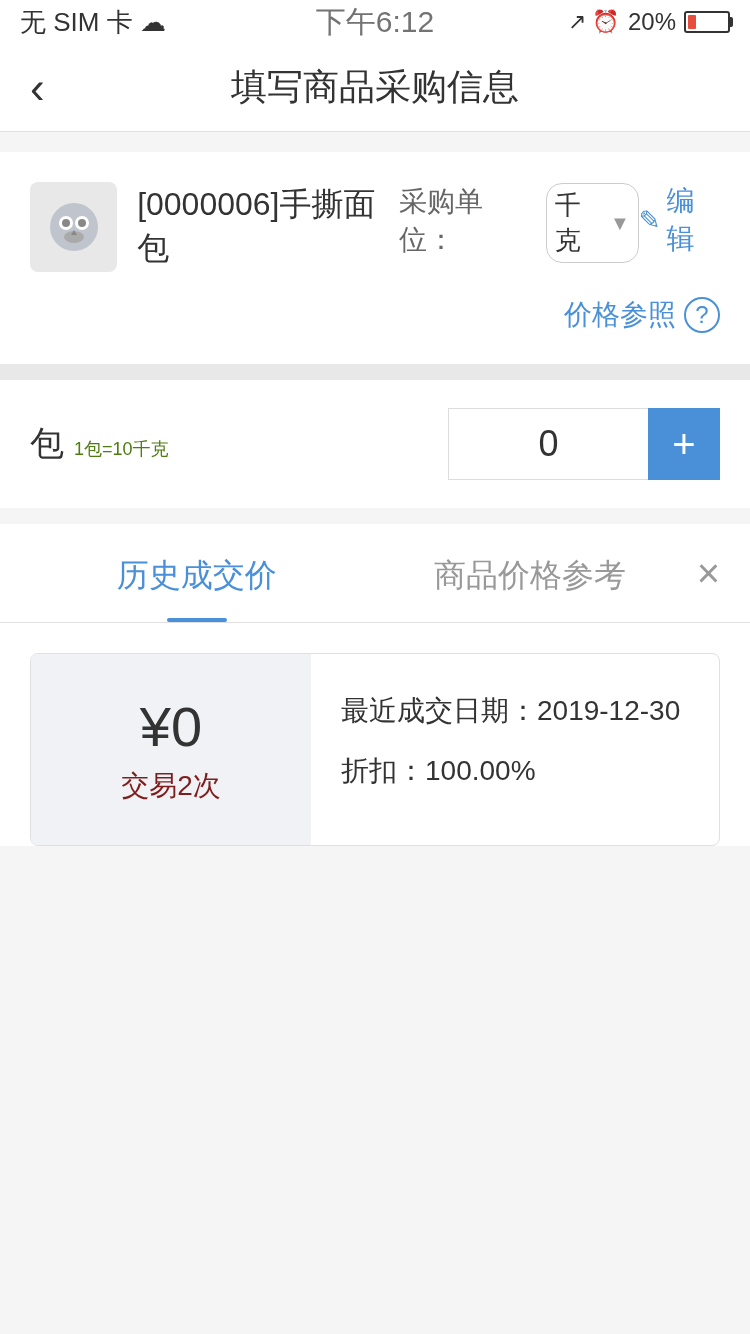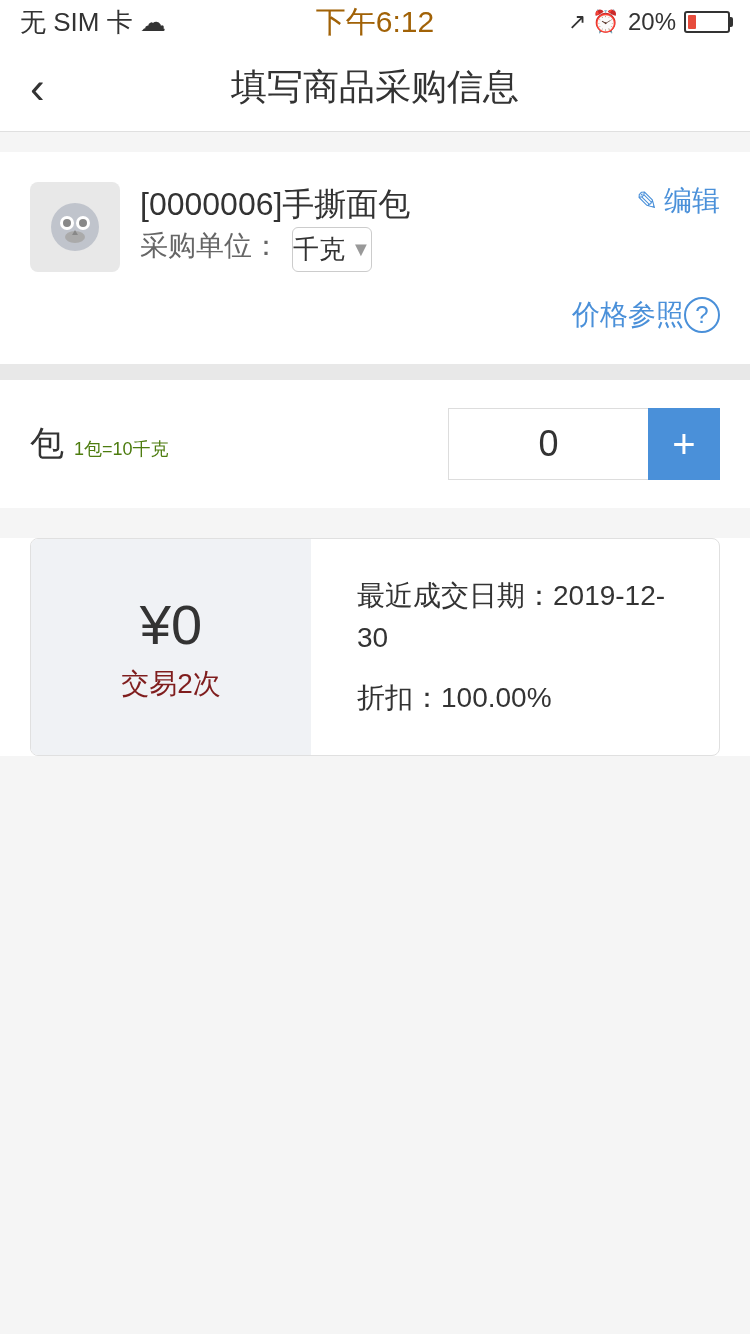--- a/index.html
+++ b/index.html
@@ -25,21 +25,21 @@
     .status-left {
       display: flex;
       align-items: center;
       gap: 8px;
       font-size: 26px;
       color: #333;
     }
     .status-center {
       font-size: 30px;
       font-weight: 500;
-      color: #a16207;
+      color: #737373;
       position: absolute;
       left: 50%;
       transform: translateX(-50%);
     }
     .status-right {
       display: flex;
       align-items: center;
       gap: 8px;
       font-size: 24px;
     }
@@ -117,39 +117,39 @@
       background: #e8e8e8;
       border-radius: 8px;
       display: flex;
       align-items: center;
       justify-content: center;
       color: #999;
       font-size: 28px;
     }
     .product-info {
       display: flex;
-      flex-direction: column;
+      flex-direction: row;
       gap: 0;
     }
     .product-name {
       font-size: 32px;
       color: #333;
       font-weight: 500;
     }
     .product-unit-row {
       display: flex;
       align-items: flex-start;
       gap: 12px;
       font-size: 28px;
       color: #666;
     }
     .unit-select {
       border: 1px solid #ccc;
-      border-radius: 6px;
-      padding: 4px 0;
+      border-radius: 16px;
+      padding: 4px 8px;
       font-size: 26px;
       color: #333;
       display: flex;
       align-items: center;
       gap: 6px;
       background: #fff;
     }
     .unit-arrow {
       font-size: 20px;
       color: #999;
@@ -159,21 +159,21 @@
       color: #4a90d9;
       display: flex;
       align-items: center;
       gap: 6px;
     }
     .price-ref-link {
       font-size: 28px;
       color: #4a90d9;
       display: flex;
       align-items: center;
-      gap: 0;
+      gap: 8px;
     }
     .product-bottom-row {
       display: flex;
       align-items: center;
       justify-content: flex-end;
     }
 
     
     .section-divider {
       height: 16px;
@@ -295,21 +295,21 @@
       color: #333;
       font-weight: 400;
     }
     .history-trade-count {
       font-size: 28px;
       color: #7f1d1d;
       margin-top: 8px;
     }
     .history-detail-side {
       flex: 1;
-      padding: 36px 46px;
+      padding: 36px 30px;
       display: flex;
       flex-direction: column;
       gap: 18px;
     }
     .history-detail-row {
       font-size: 28px;
       color: #333;
       line-height: 1.5;
     }
 
@@ -389,20 +389,25 @@
     <span class="quantity-unit">包</span>
     <span class="quantity-conversion">1包=10千克</span>
   </div>
   <div class="quantity-input-group">
     <input class="quantity-input" type="text" value="0" style="">
     <div class="quantity-plus">+</div>
   </div>
 </div>
 
 <div class="tab-section">
+  <div class="tab-header">
+    <div class="tab-item active">历史成交价</div>
+    <div class="tab-item">商品价格参考</div>
+    <span class="tab-close">×</span>
+  </div>
 
   <div class="history-card">
     <div class="history-price-side">
       <span class="history-price-amount">¥0</span>
       <span class="history-trade-count">交易2次</span>
     </div>
     <div class="history-detail-side">
       <div class="history-detail-row">
         <span>最近成交日期：</span><span>2019-12-30</span>
       </div>

